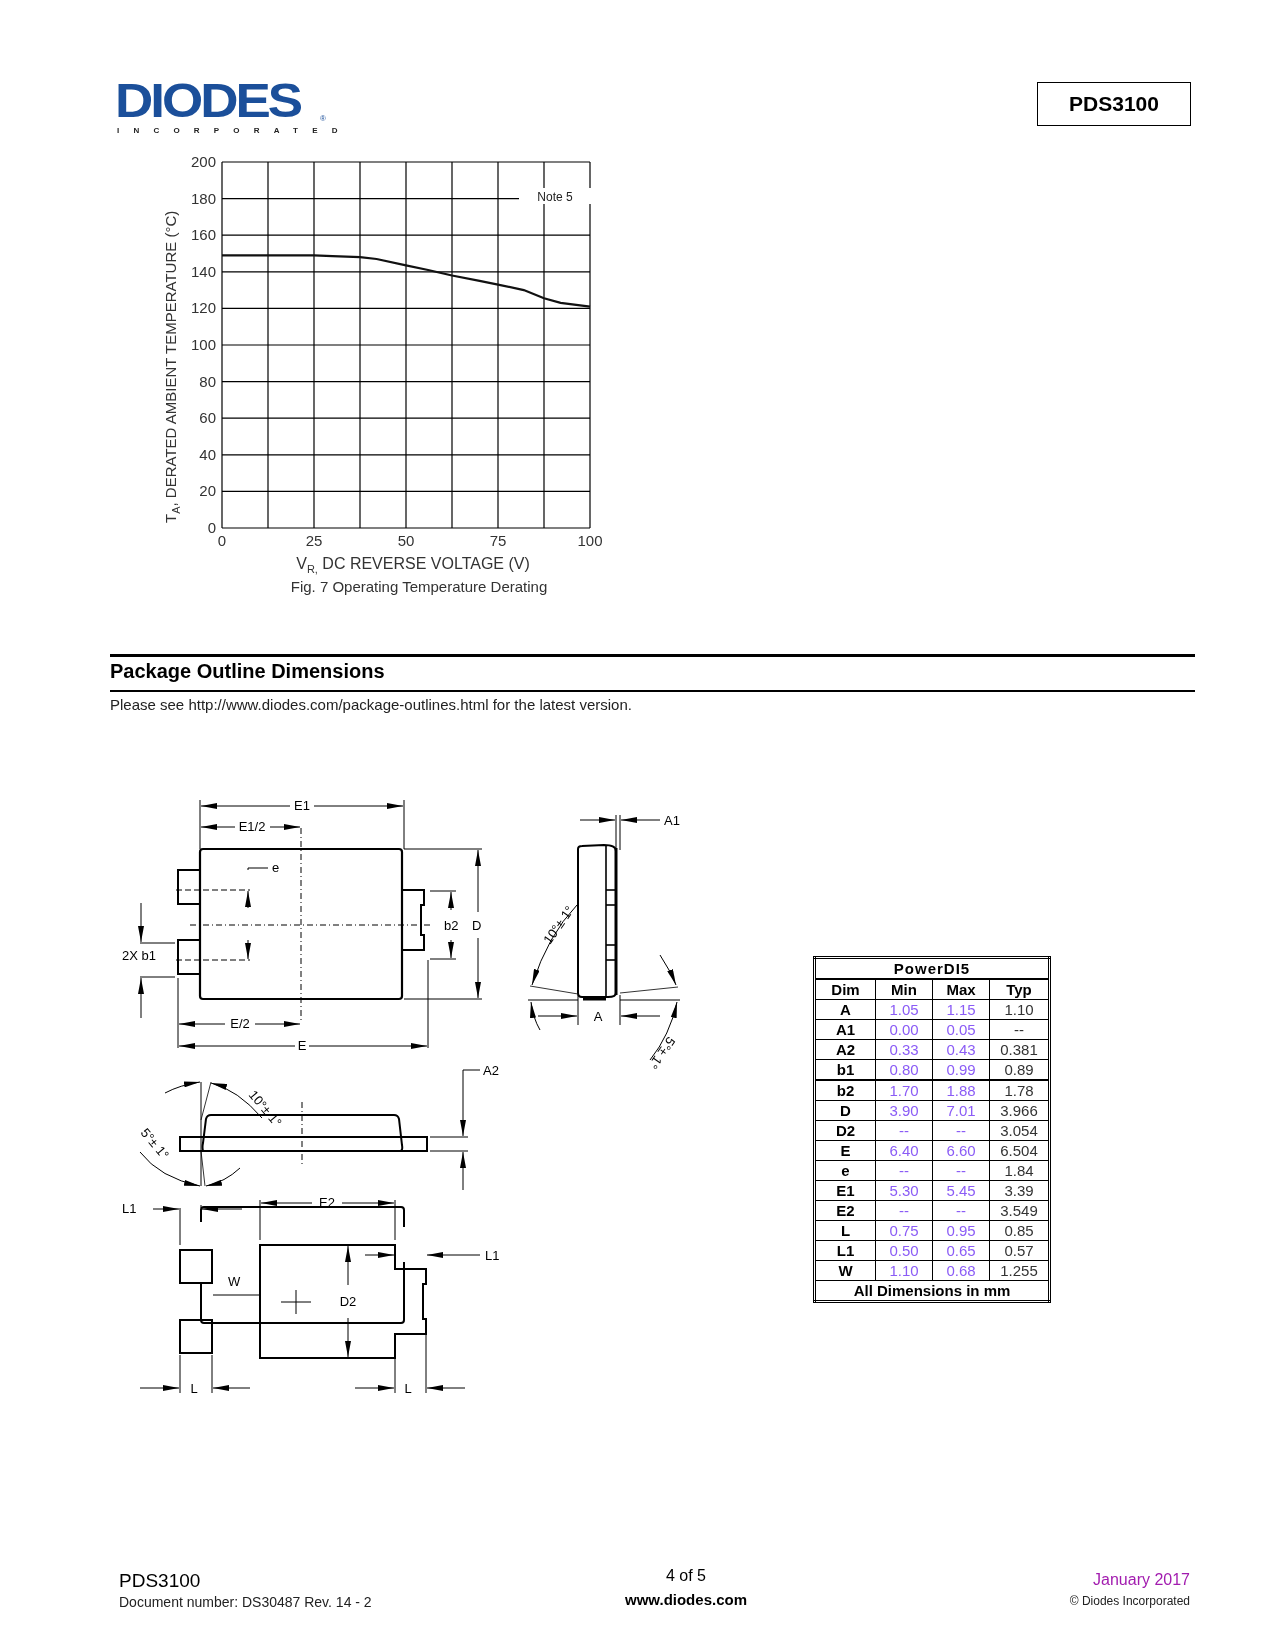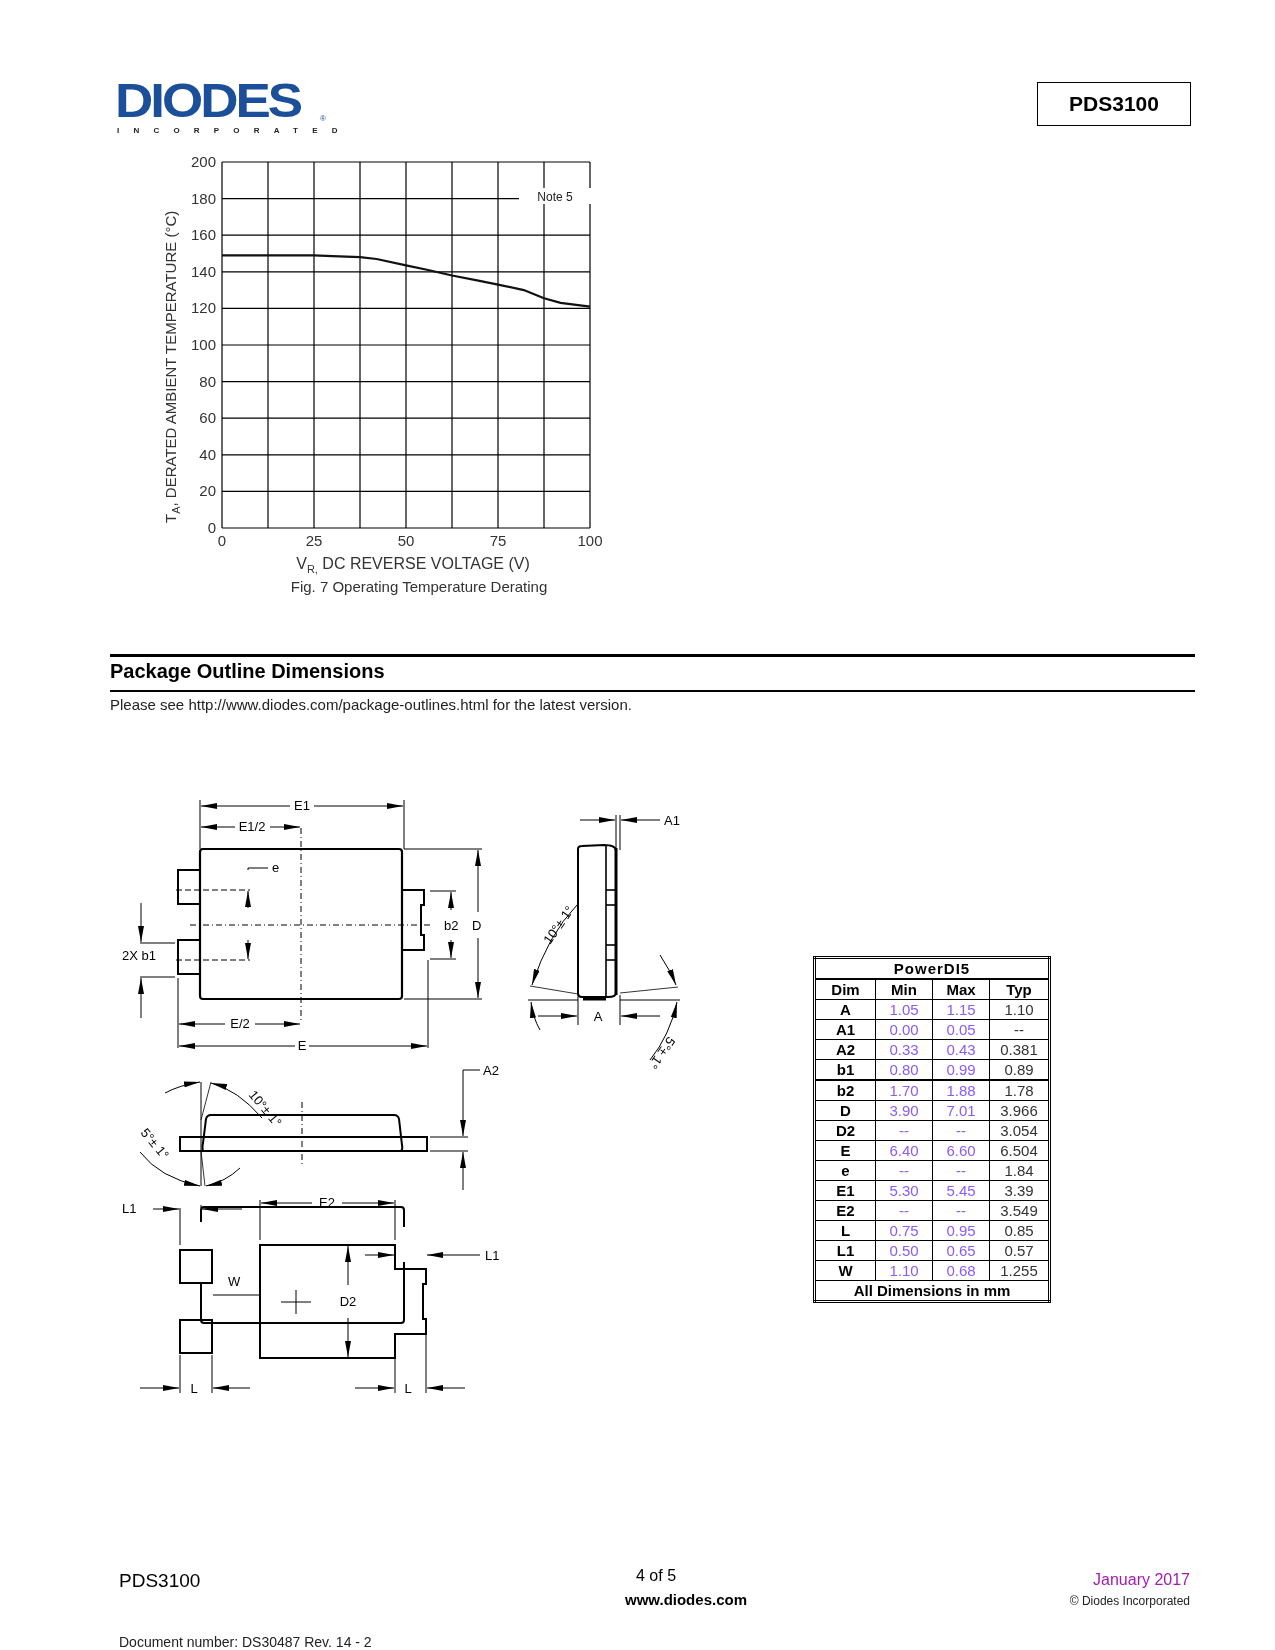--- a/index.html
+++ b/index.html
@@ -17,22 +17,22 @@
   .drawings{left:110px;top:780px;width:620px;height:640px;}
   table.dims{position:absolute;left:813px;top:956px;border-collapse:collapse;border:3px double #000;font-size:15px;}
   table.dims td,table.dims th{border:1px solid #000;padding:0;height:19px;text-align:center;}
   table.dims th{font-weight:bold;}
   table.dims td.dim{font-weight:bold;width:59px;}
   table.dims td.v{color:#8b5cf6;width:56px;}
   table.dims td.typ{color:#333;width:58px;}
   table.dims tr.title th{border-bottom:2px solid #000;letter-spacing:1px;}
   table.dims tr.thick td{border-bottom:2px solid #000;}
   .footer-left-1{left:119px;top:1570px;font-size:19px;}
-  .footer-left-2{left:119px;top:1594px;font-size:14px;color:#222;margin-top:40px;}
-  .footer-mid-1{left:636px;top:1567px;font-size:16px;width:100px;}
+  .footer-left-2{left:119px;top:1594px;font-size:14px;color:#222;}
+  .footer-mid-1{left:636px;top:1567px;font-size:16px;width:100px;text-align:center;}
   .footer-mid-2{left:586px;top:1591px;font-size:15px;font-weight:bold;width:200px;text-align:center;}
   .footer-right-1{left:1040px;top:1571px;font-size:16px;width:150px;text-align:right;color:#a21caf;}
   .footer-right-2{left:1040px;top:1594px;font-size:12px;width:150px;text-align:right;color:#222;}
   svg text{font-family:"Liberation Sans",sans-serif;}
 </style>
 </head>
 <body>
 
 <div class="abs logo">
   <div class="logo-word">DIODES</div>

